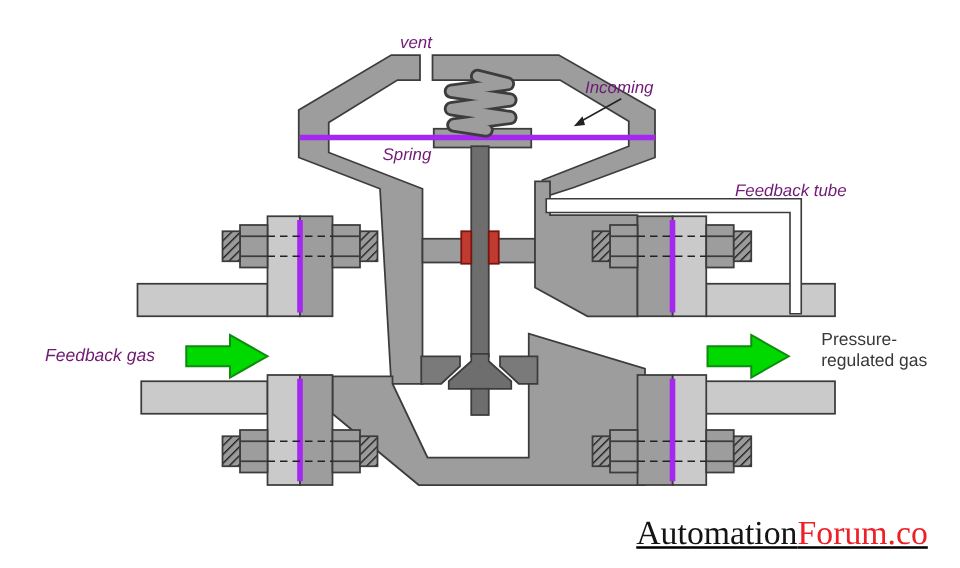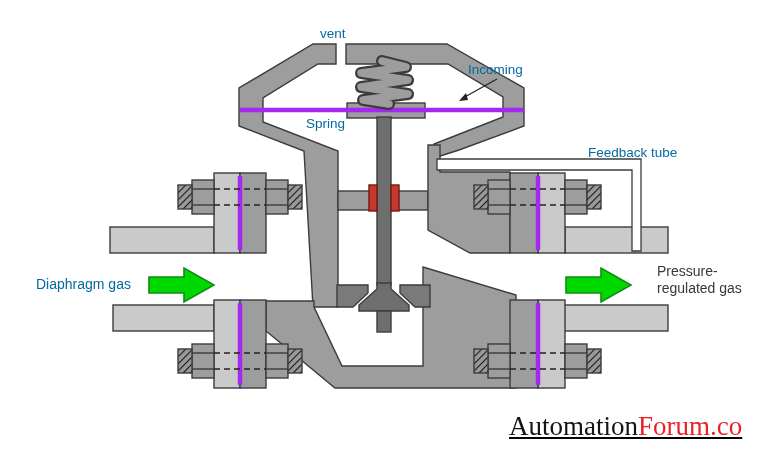--- a/index.html
+++ b/index.html
@@ -1,19 +1,19 @@
 <!DOCTYPE html>
 <html><head>
 <meta charset="utf-8">
 <style>
   html,body{margin:0;padding:0;background:#ffffff;}
   .stage{position:relative;width:768px;height:454px;background:#ffffff;overflow:hidden;
          font-family:"Liberation Sans",sans-serif;}
   .stage svg{position:absolute;left:0;top:0;}
-  .lbl{position:absolute;color:#0369a1;font-size:13.5px;white-space:nowrap;line-height:16px;}
+  .lbl{position:absolute;color:#701a75;font-size:13.5px;white-space:nowrap;line-height:16px;font-style:italic;}
   .lbl-big{font-size:14px;}
   .out-lbl{position:absolute;color:#383838;font-size:14px;line-height:17px;white-space:nowrap;}
   .brand{position:absolute;left:509px;top:411px;font-family:"Liberation Serif","DejaVu Serif",serif;
          font-size:27px;letter-spacing:0px;white-space:nowrap;text-decoration:underline;}
   .brand .b1{color:#141414;}
   .brand .b2{color:#ec2027;}
   .shape{stroke-width:1.4;}
   .purple-line{fill:none;stroke-width:4.5;}
   .dash-line{stroke:#222222;stroke-width:1.3;stroke-dasharray:6 4;fill:none;}
   .tube{stroke-width:1.3;}
@@ -136,21 +136,21 @@
   <g>
     <line class="pointer" x1="497" y1="79" x2="463" y2="98"></line>
     <path d="M 459,101 L 466,93 L 468,100 Z" fill="#222222"></path>
   </g>
 </svg>
 
 <div class="lbl" style="left:320px;top:26px;">vent</div>
 <div class="lbl" style="left:306px;top:76px;margin-top:40px;">Spring</div>
 <div class="lbl" style="left:468px;top:62px;">Incoming</div>
 <div class="lbl" style="left:540px;top:145px;margin-left:48px;">Feedback tube</div>
-<div class="lbl lbl-big" style="left:36px;top:276px;">Diaphragm gas</div>
+<div class="lbl lbl-big" style="left:36px;top:276px;">Feedback gas</div>
 <div class="out-lbl" style="left:657px;top:263px;">
   <div>Pressure-</div>
   <div>regulated gas</div>
 </div>
 
 <div class="brand">
   <span class="b1">Automation</span><span class="b2">Forum.co</span>
 </div>
 
 </div>

